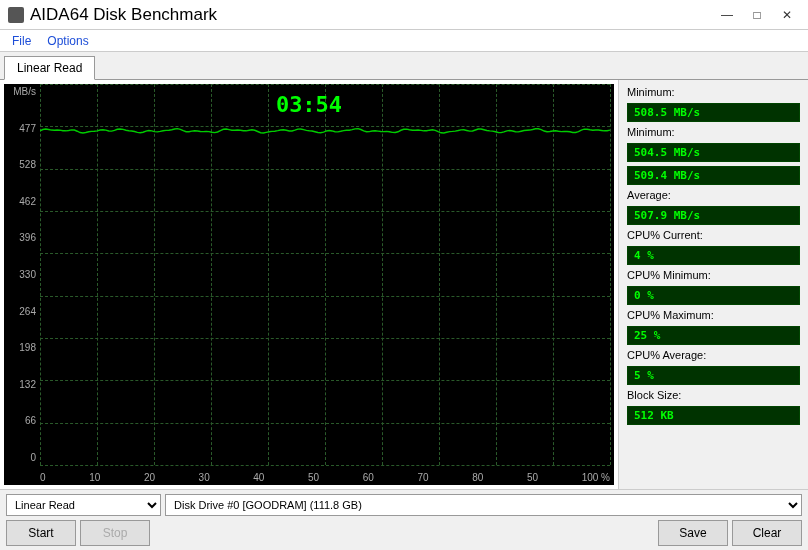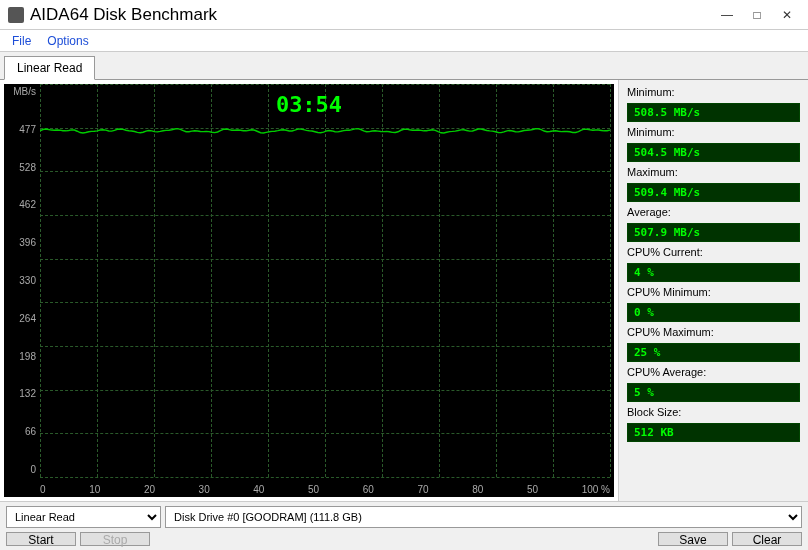--- a/index.html
+++ b/index.html
@@ -210,21 +210,21 @@
       height: 22px;
       border: 1px solid #999;
       background: #fff;
       font-size: 11px;
       padding: 0 4px;
       cursor: pointer;
     }
     .dropdown-narrow { width: 155px; }
     .dropdown-wide { flex: 1; }
     .action-btn {
-      height: 14px;
+      height: 26px;
       min-width: 70px;
       border: 1px solid #999;
       background: #e0e0e0;
       font-size: 12px;
       cursor: pointer;
       padding: 0 12px;
     }
     .action-btn:disabled { color: #aaa; cursor: default; }
     .spacer { flex: 1; }
   </style>
@@ -313,21 +313,20 @@
       </div>
     </div>
 
     <div class="stats-panel">
       <span class="stat-label">Minimum:</span>
       <span class="stat-value">508.5 MB/s</span>
 
       <span class="stat-label">Minimum:</span>
       <span class="stat-value">504.5 MB/s</span>
 
-      <span class="stat-label">Maximum:</span>
       <span class="stat-value">509.4 MB/s</span>
 
       <span class="stat-label">Average:</span>
       <span class="stat-value">507.9 MB/s</span>
 
       <span class="stat-label">CPU% Current:</span>
       <span class="stat-value">4 %</span>
 
       <span class="stat-label">CPU% Minimum:</span>
       <span class="stat-value">0 %</span>

